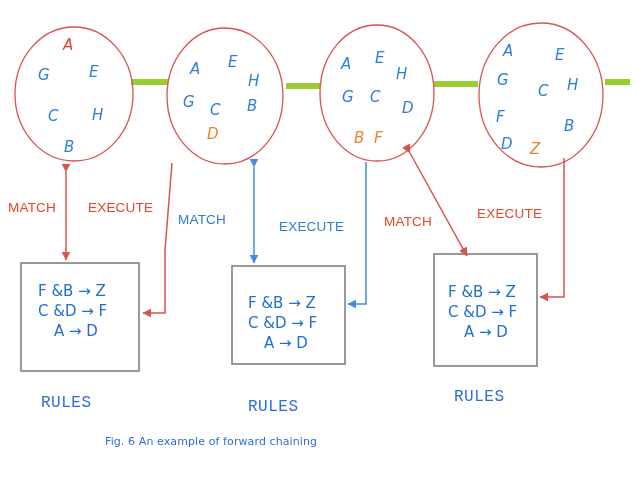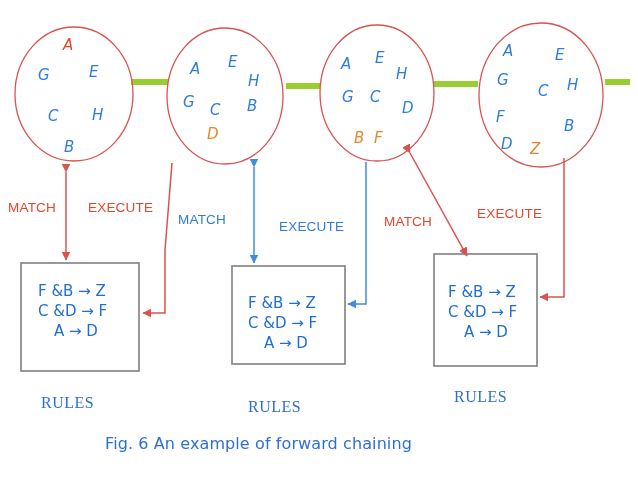--- a/index.html
+++ b/index.html
@@ -52,29 +52,29 @@
   
   .rule-line {
     font-family: "DejaVu Sans", sans-serif;
     font-size: 15px;
     color: #1f6fd0;
     font-weight: 500;
   }
   .rule-line.indent { padding-left: 16px; }
 
   .rules-caption {
-    font-family: Liberation Serif, serif;
+    font-family: Liberation Mono, monospace;
     font-size: 16px;
     color: #2f6fd4;
     letter-spacing: 0.5px;
   }
 
   .fig-caption {
     font-family: "DejaVu Sans", sans-serif;
-    font-size: 16px;
+    font-size: 11px;
     color: #2f6fd4;
     letter-spacing: 0.1px;
   }
 </style>
 </head>
 <body>
 
 <div id="stage">
 
   <svg id="svg-layer" viewBox="0 0 638 493">

